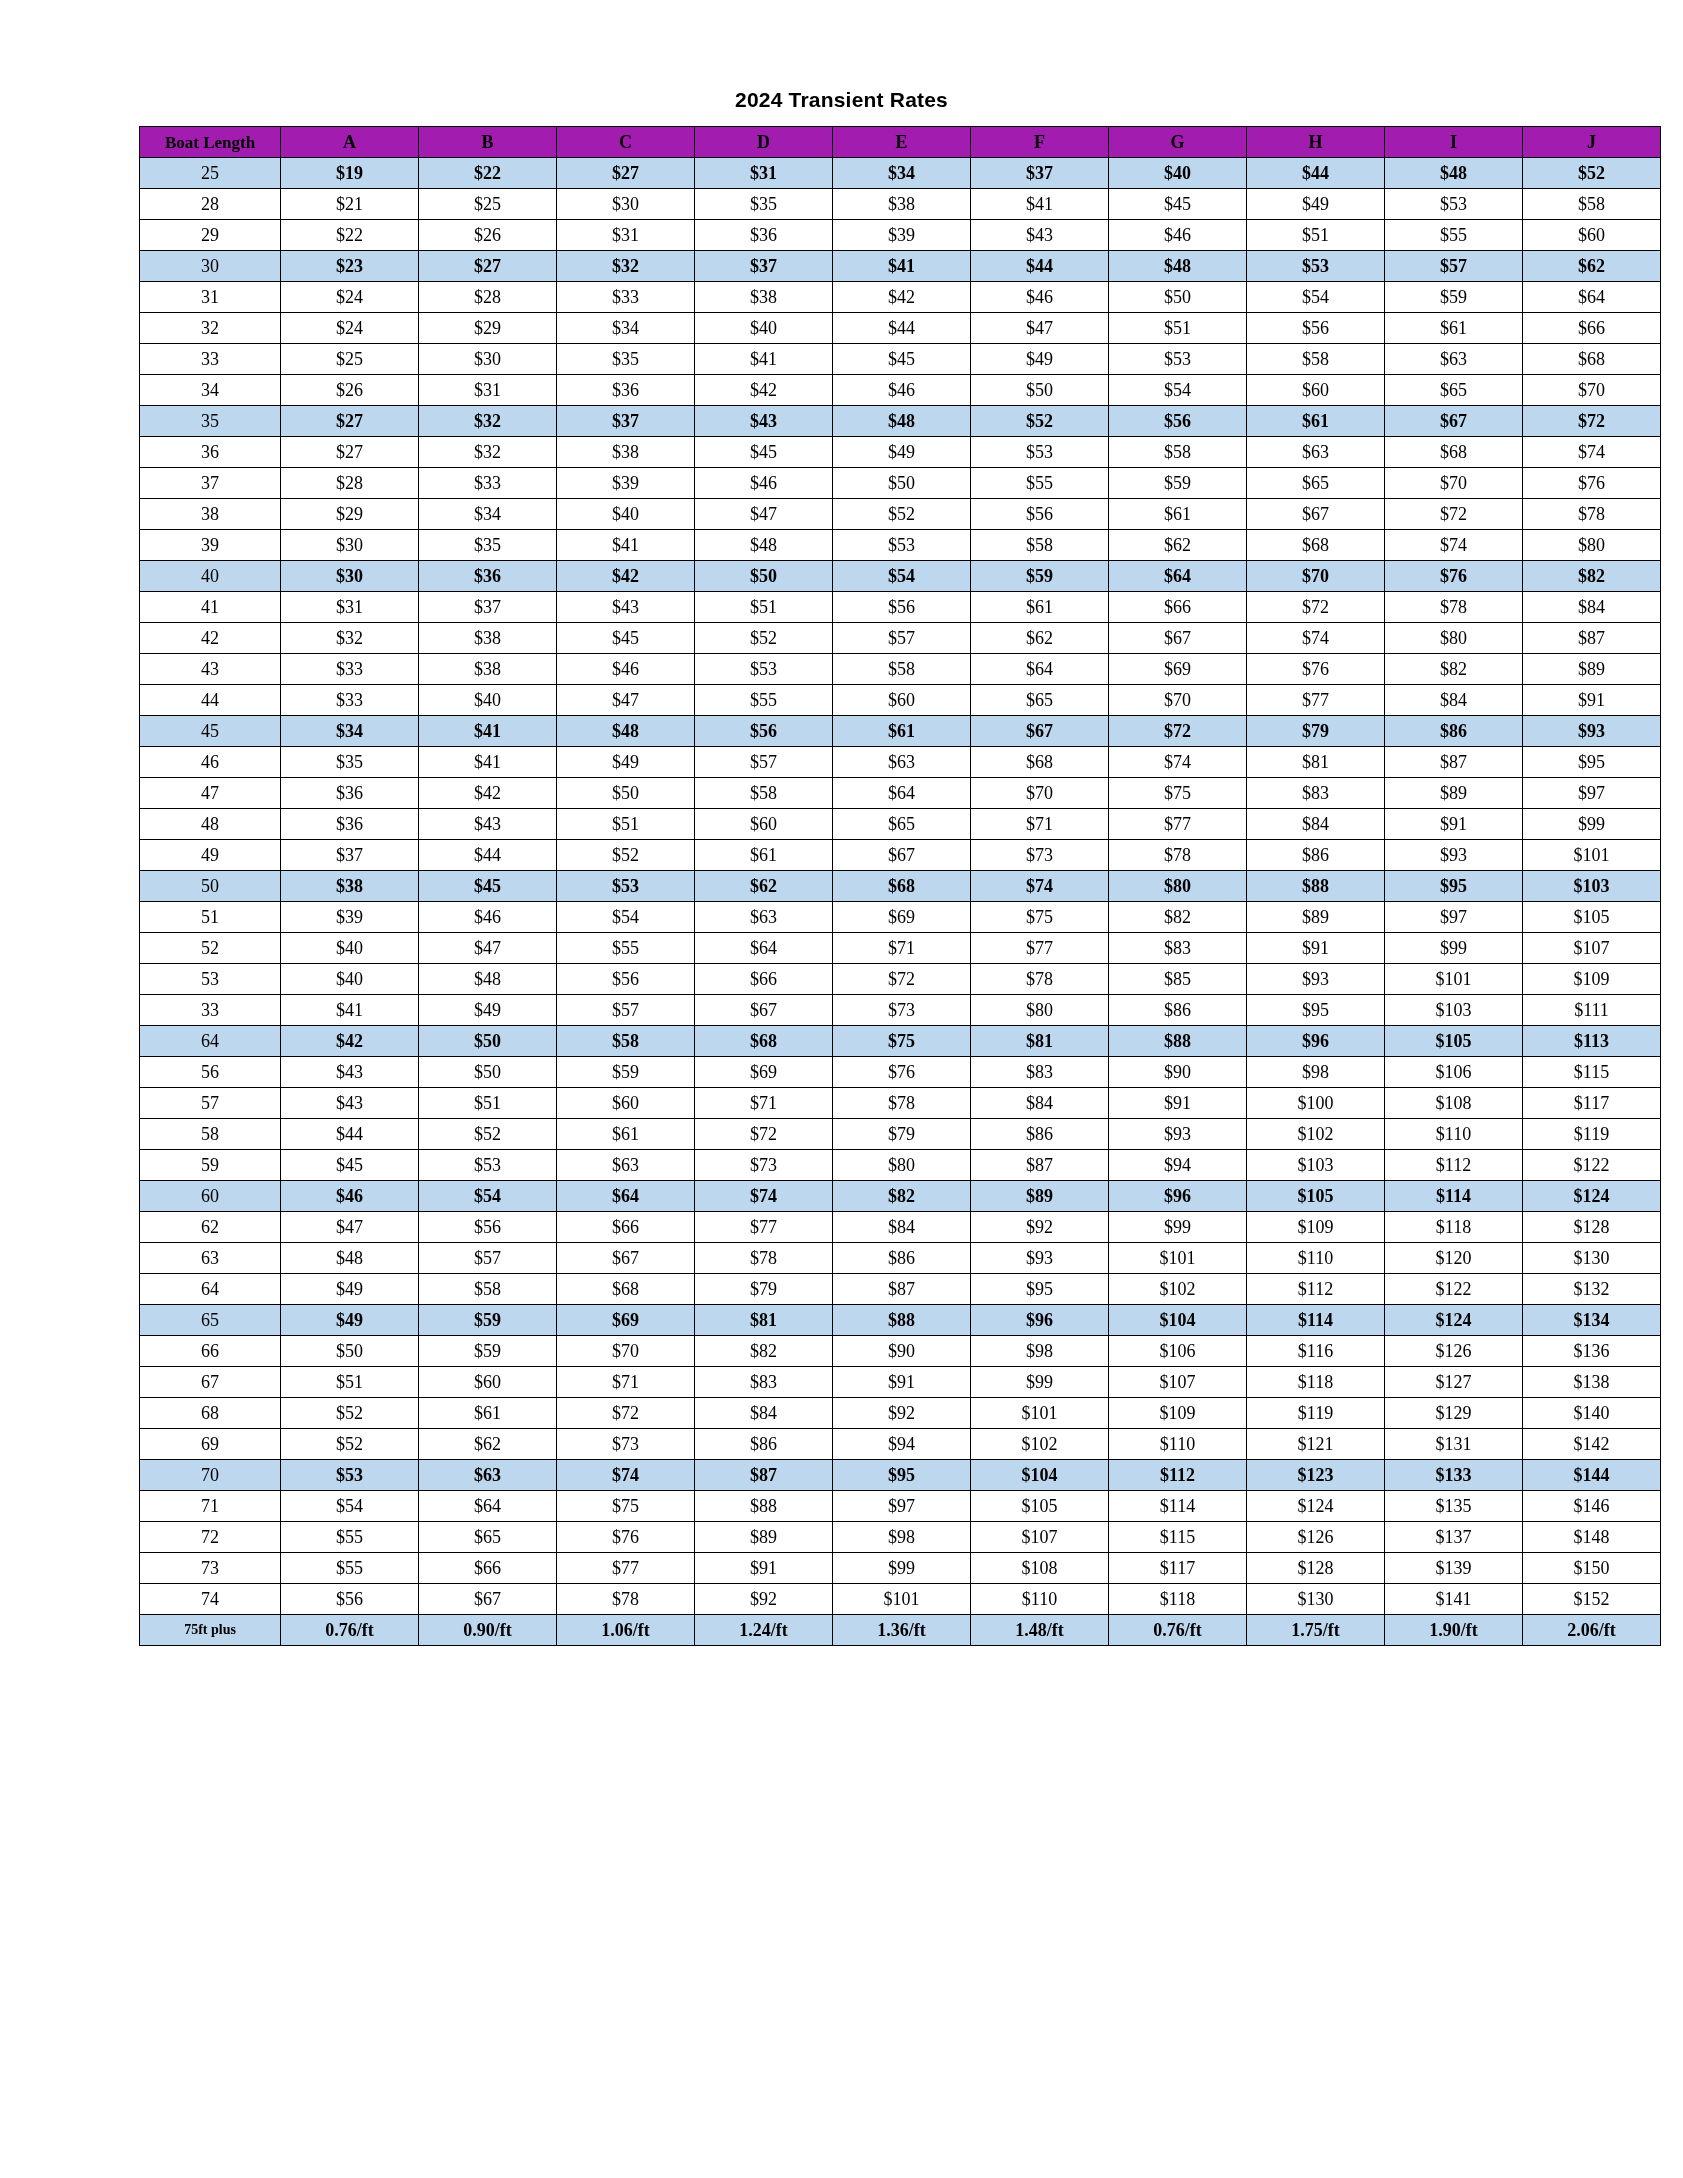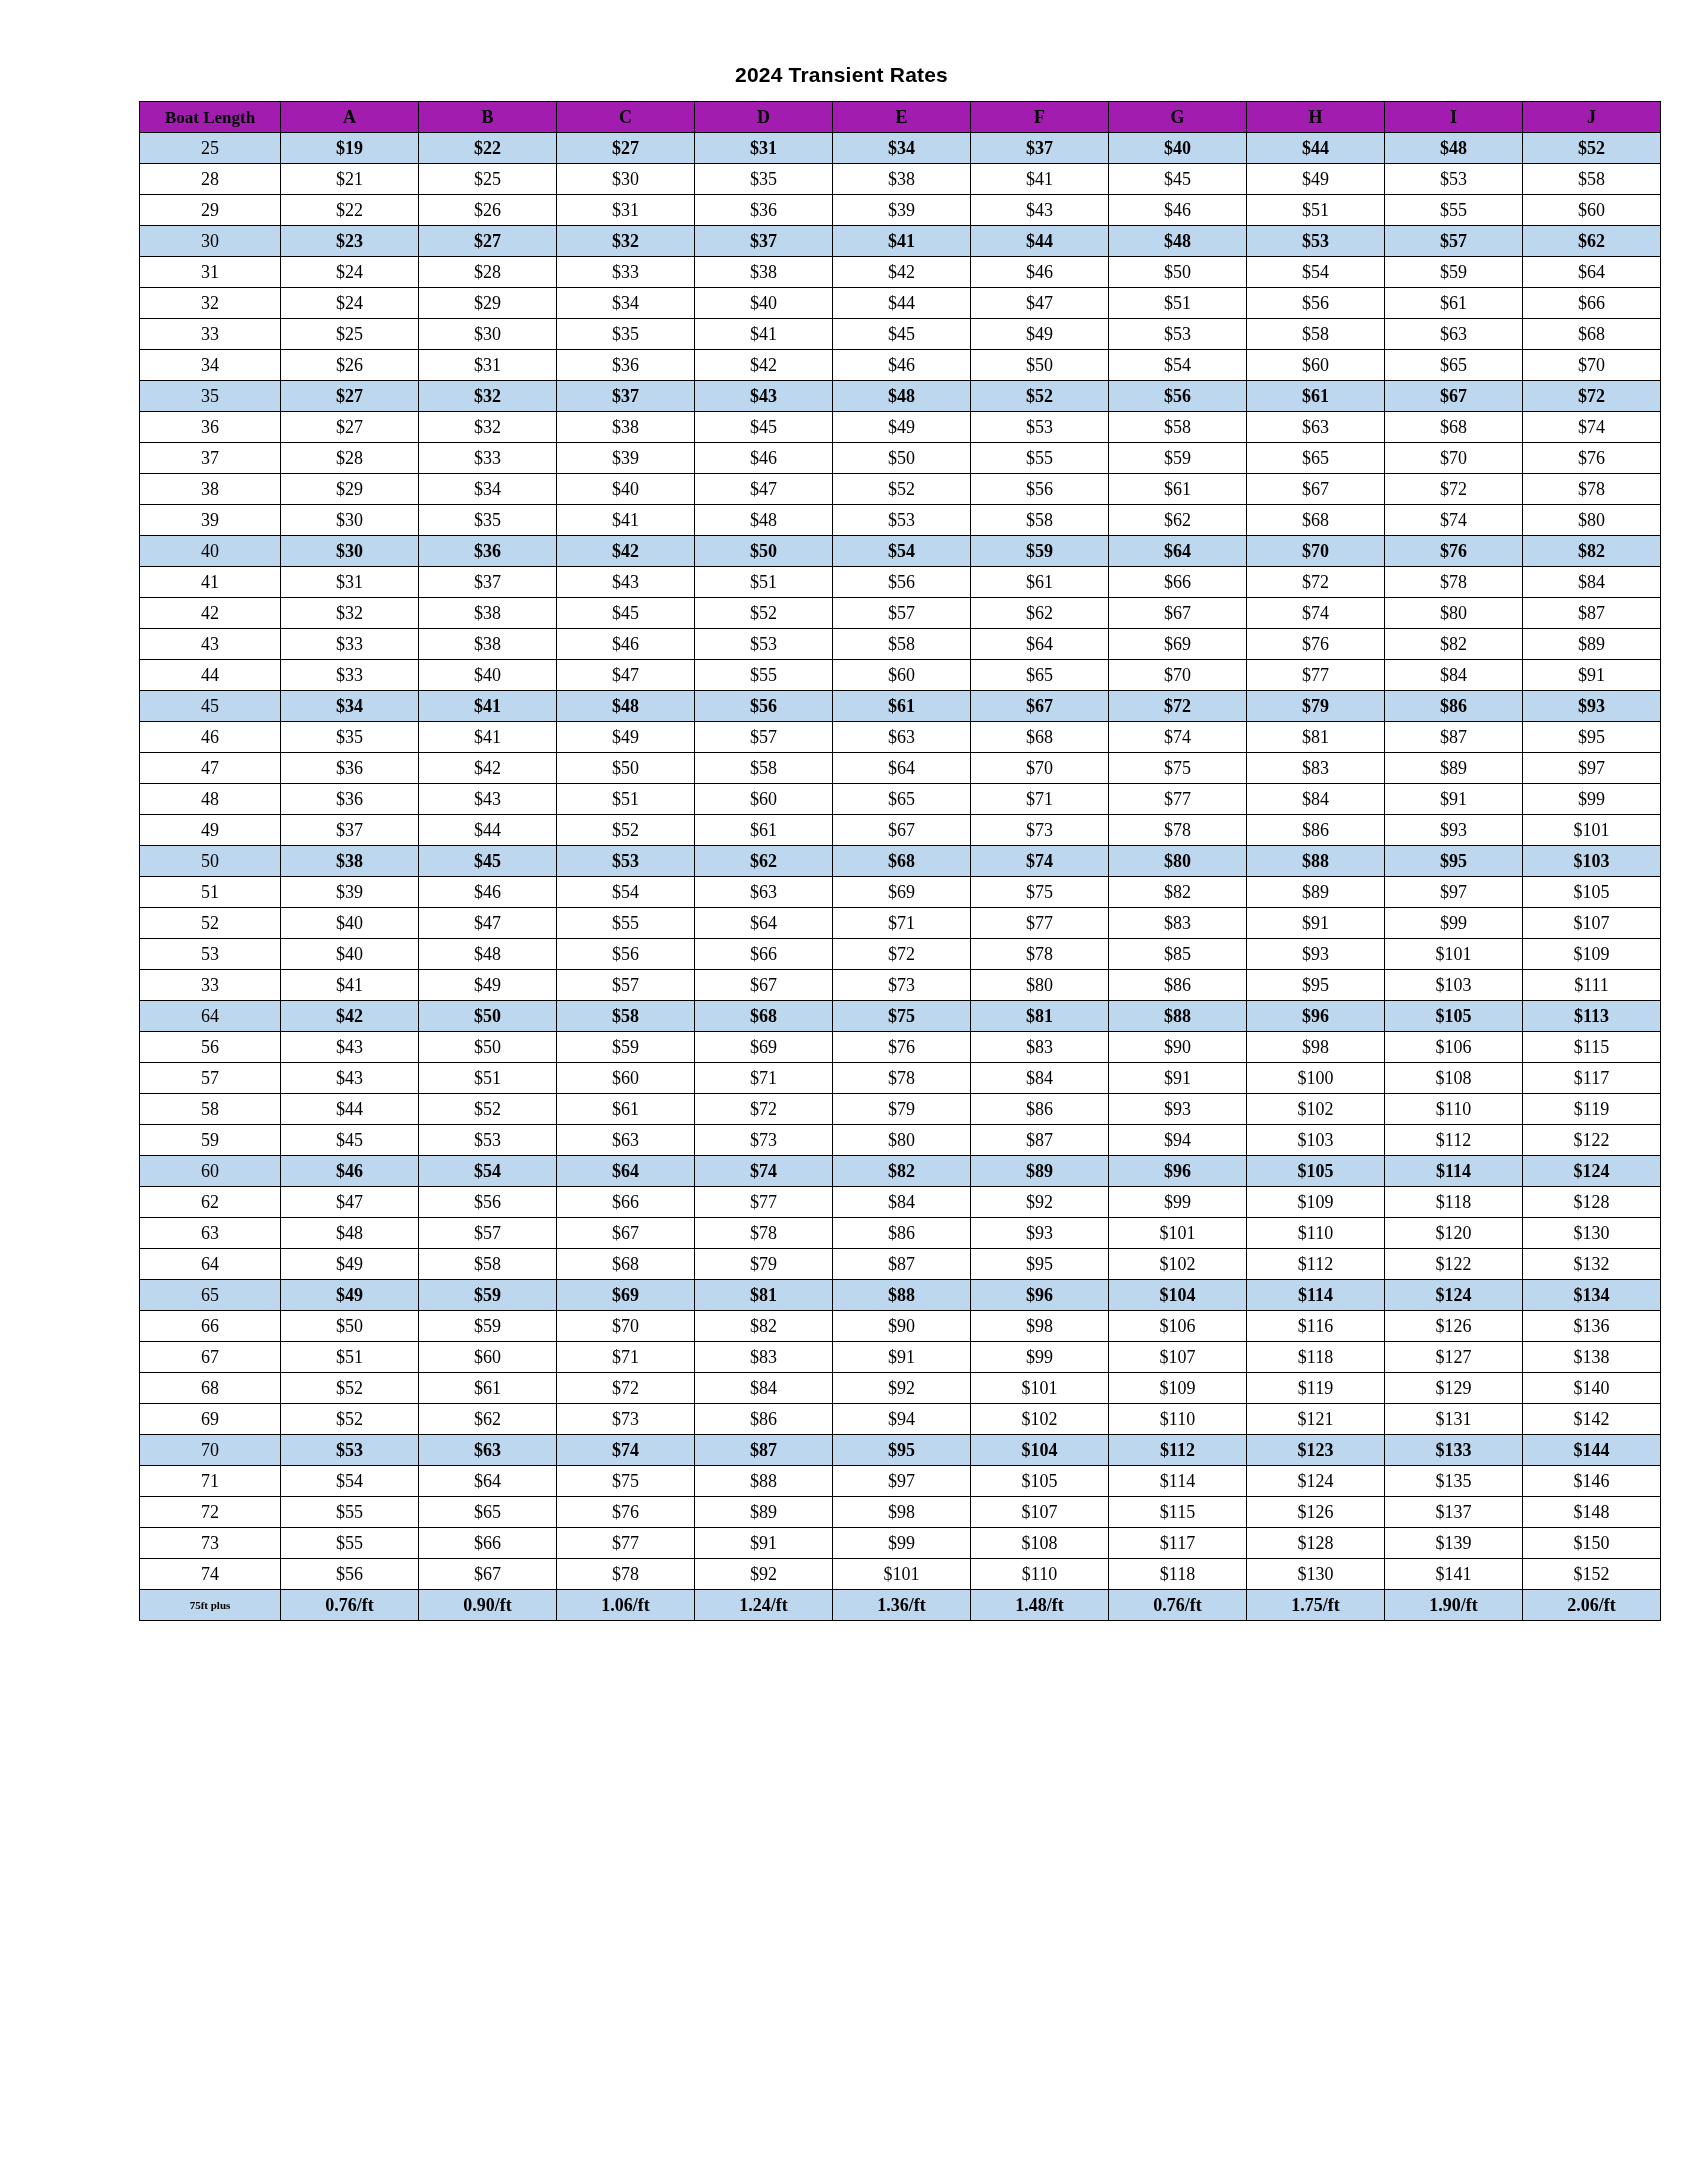--- a/index.html
+++ b/index.html
@@ -10,21 +10,21 @@
   body {
     width: 1683px;
     height: 2178px;
     font-family: "Liberation Serif", serif;
     color: #000000;
   }
   .page {
     width: 1683px;
     height: 1592px;
     box-sizing: border-box;
-    padding: 63px 139px 0 139px;
+    padding: 88px 139px 0 139px;
     position: relative;
   }
   .doc-title {
     text-align: center;
     font-family: "Liberation Sans", sans-serif;
     font-weight: bold;
     font-size: 21px;
     letter-spacing: 0.2px;
     margin: 0 0 14px 0;
     color: #000;
@@ -62,21 +62,21 @@
   }
   tbody tr.plain td {
     background: #ffffff;
     font-weight: normal;
   }
   tbody tr.footer-row td {
     background: #bdd7ee;
     font-weight: bold;
   }
   tbody tr.footer-row td.len-cell {
-    font-size: 11px;
+    font-size: 14px;
   }
   td.len-cell {
     font-weight: inherit;
   }
   tbody tr.highlight td.len-cell {
     font-weight: normal;
   }
 </style>
 </head>
 <body>

